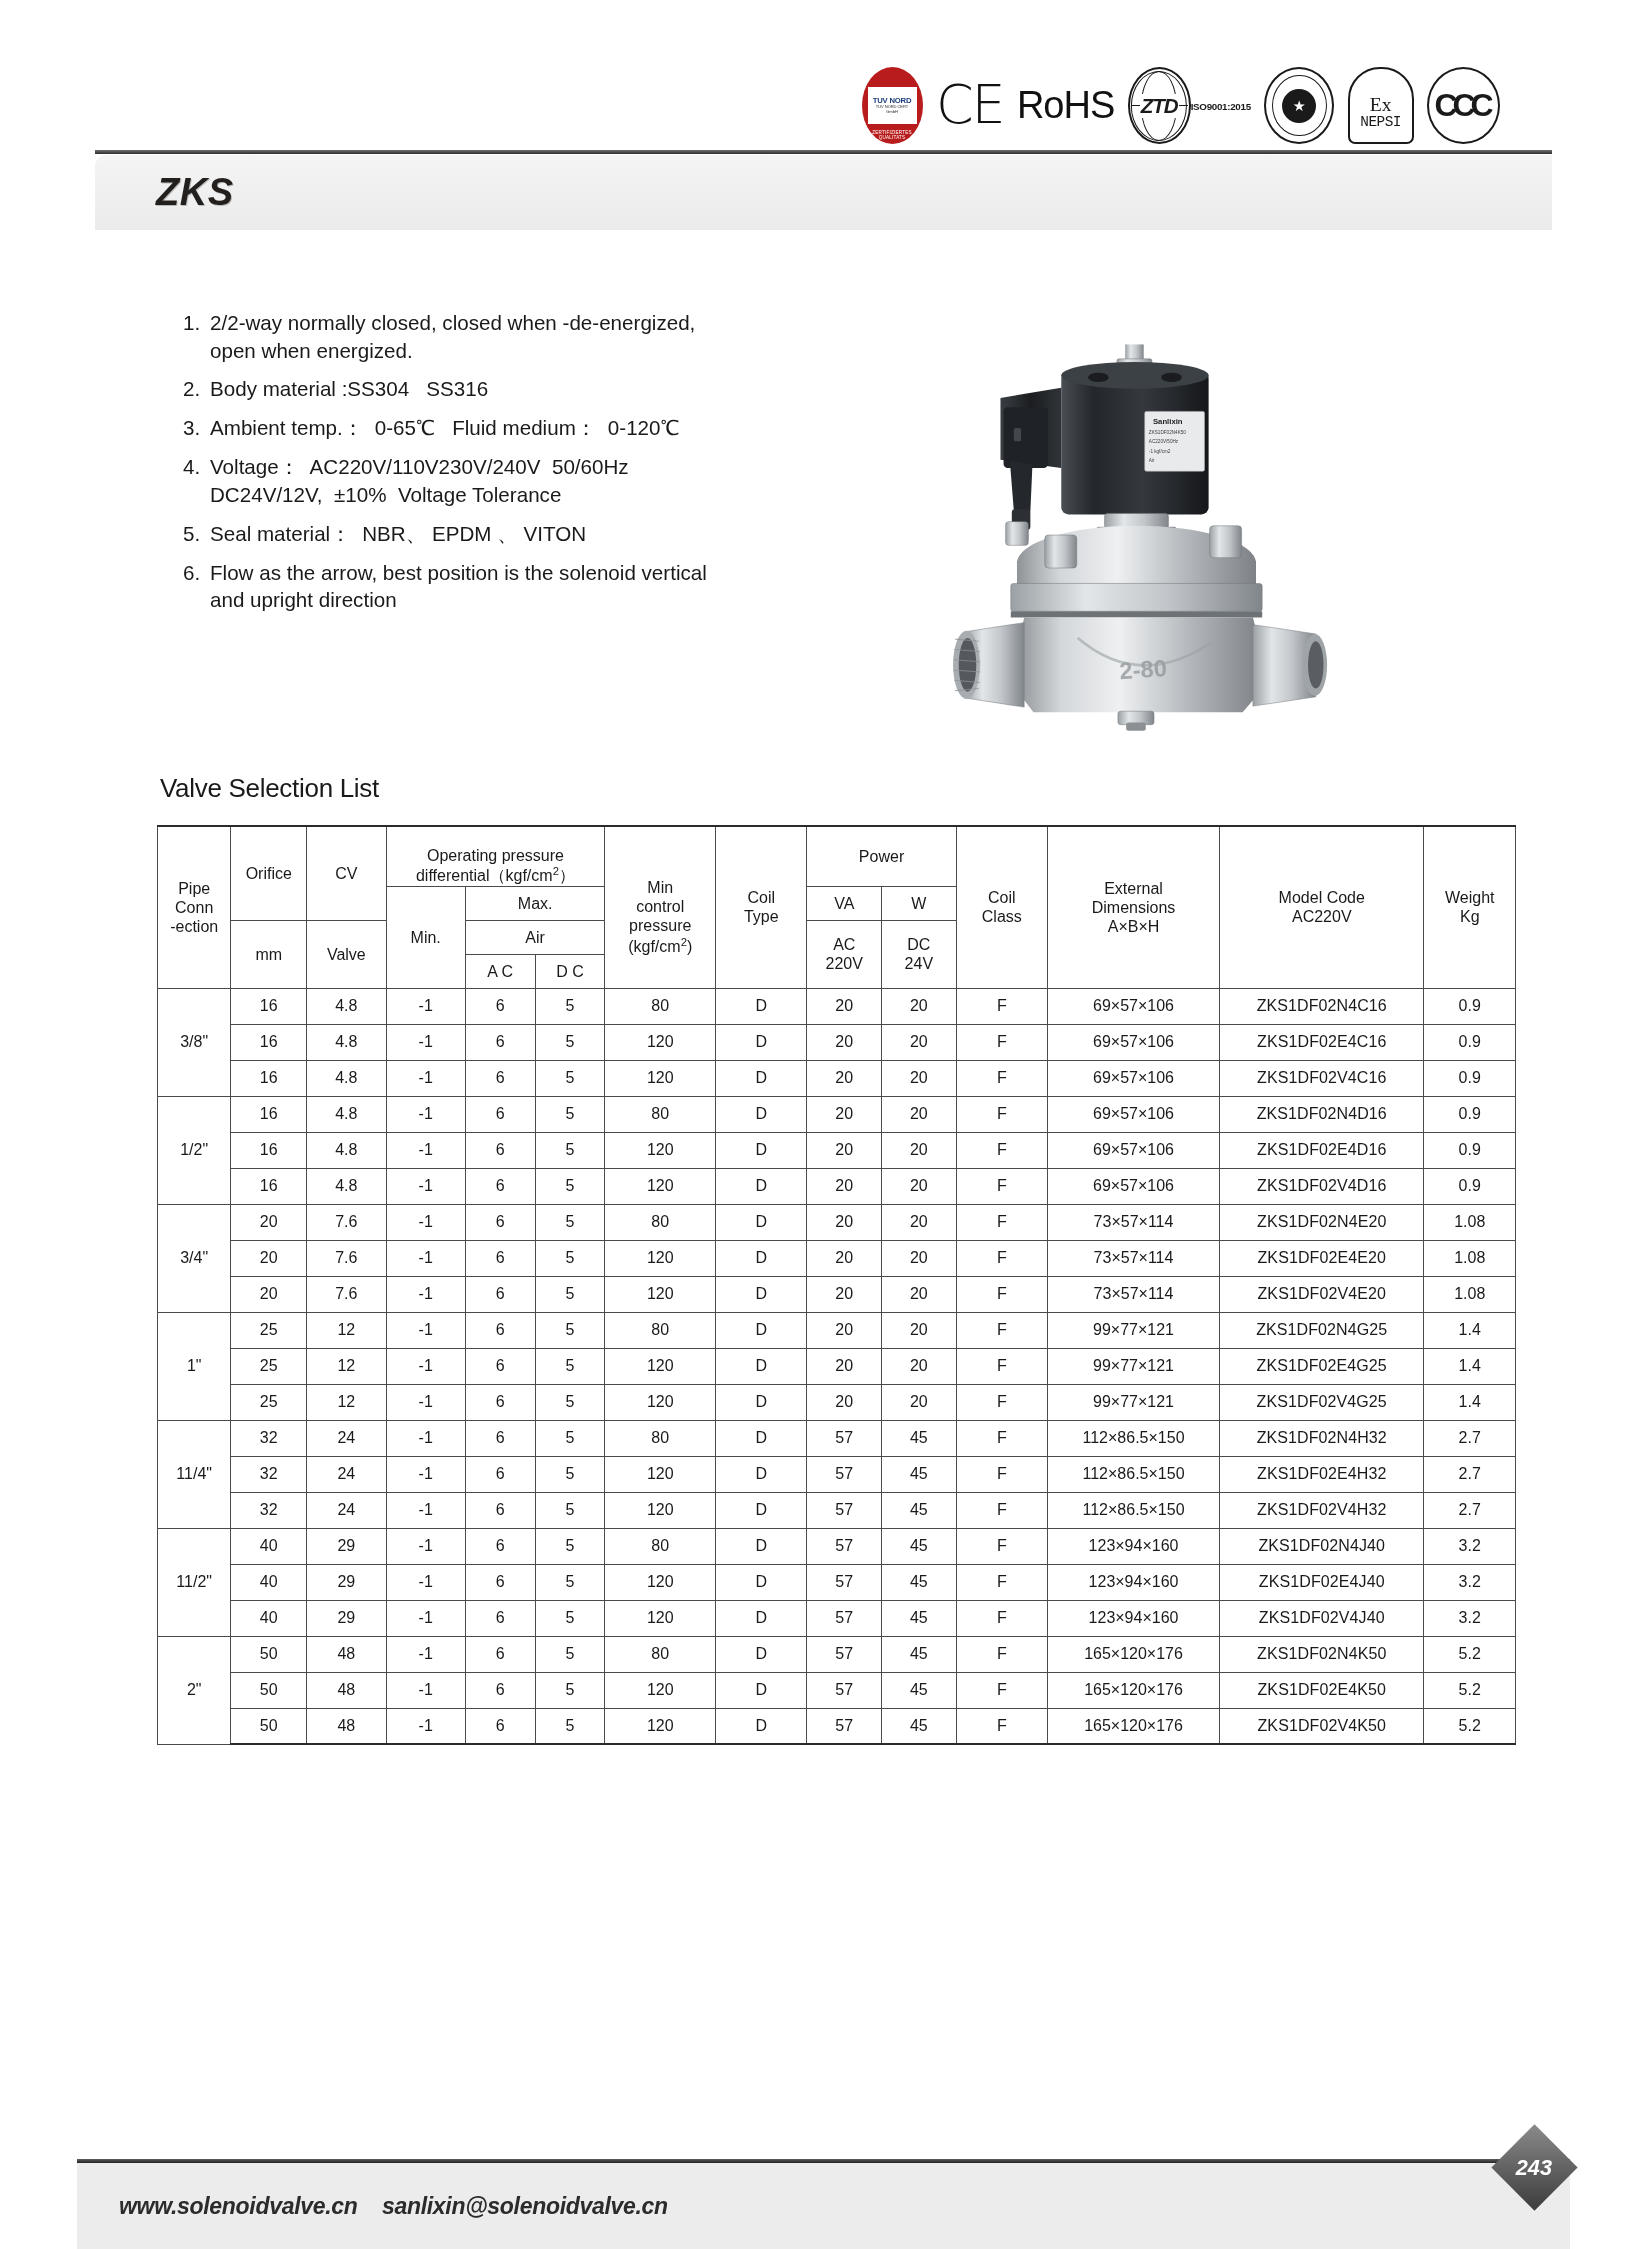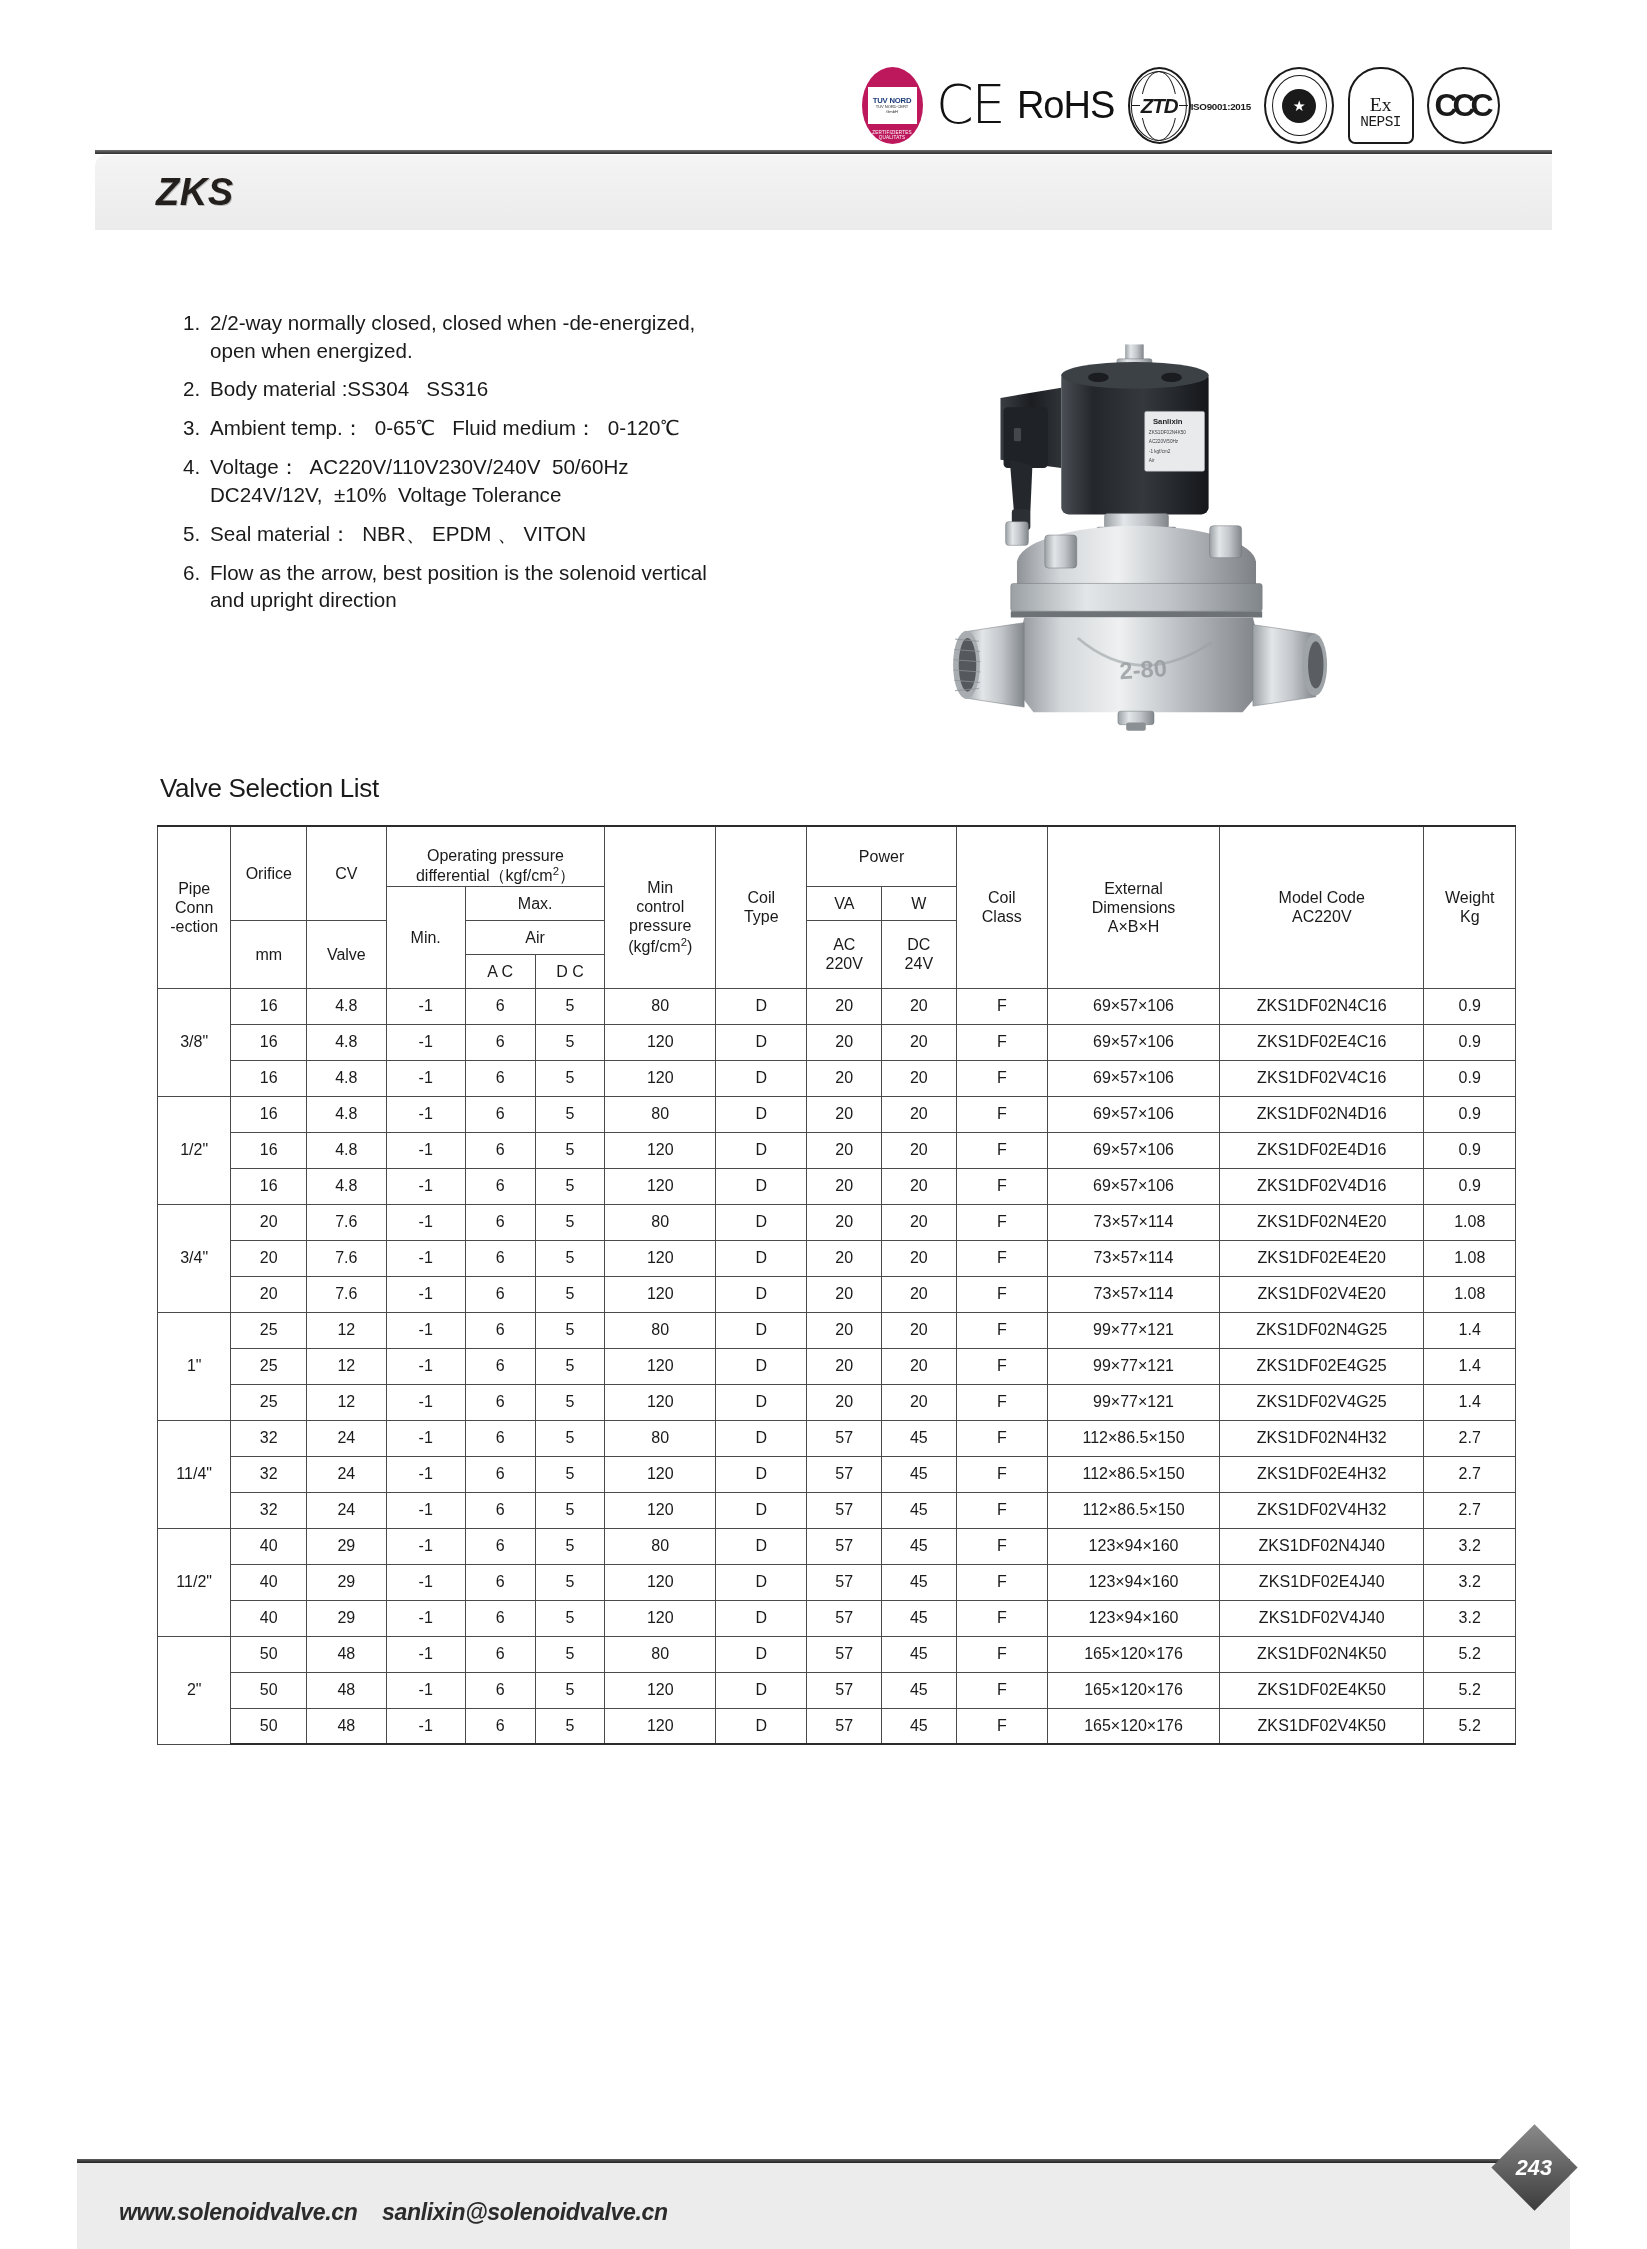--- a/index.html
+++ b/index.html
@@ -14,21 +14,21 @@
 
   
   .cert-row {
     position: absolute; top: 67px; right: 147px;
     display: flex; align-items: center; gap: 13.4px;
   }
   .cert { display: flex; align-items: center; justify-content: center; position: relative; }
 
   .tuv-badge {
     width: 61px; height: 77px; border-radius: 50%;
-    background: #be185d; position: relative; overflow: hidden;
+    background: #b91c1c; position: relative; overflow: hidden;
     display: flex; align-items: center; justify-content: center;
   }
   .tuv-inner {
     width: 49px; height: 37px; background: #fff;
     display: flex; flex-direction: column; align-items: center;
     justify-content: center; line-height: 1.05;
   }
   .tuv-t1 { font-size: 7.7px; font-weight: bold; color: #1d3d7a; letter-spacing: -0.2px; }
   .tuv-t2 { font-size: 4.1px; color: #2a2a2a; letter-spacing: -0.1px; }
   .tuv-t3 { font-size: 4.1px; color: #2a2a2a; }
@@ -156,21 +156,21 @@
   
   .foot-rule {
     position: absolute; bottom: 87px; left: 77px; right: 77px;
     height: 3.6px; background: linear-gradient(#5d5d5d, #232323);
   }
   .foot-band {
     position: absolute; bottom: 0; left: 77px; right: 77px; height: 87px;
     background: #ececec;
   }
   .foot-text {
-    position: absolute; bottom: 24px; left: 119px;
+    position: absolute; bottom: 30px; left: 119px;
     font-size: 23px; font-weight: bold; font-style: italic;
     color: #2b2b2b; letter-spacing: -0.3px;
   }
   .pg-diamond {
     position: absolute; bottom: 52px; right: 82px;
     width: 61px; height: 61px; transform: rotate(45deg);
     background: linear-gradient(135deg, #8a8a8a, #3c3c3c);
     display: flex; align-items: center; justify-content: center;
   }
   .pg-num {

